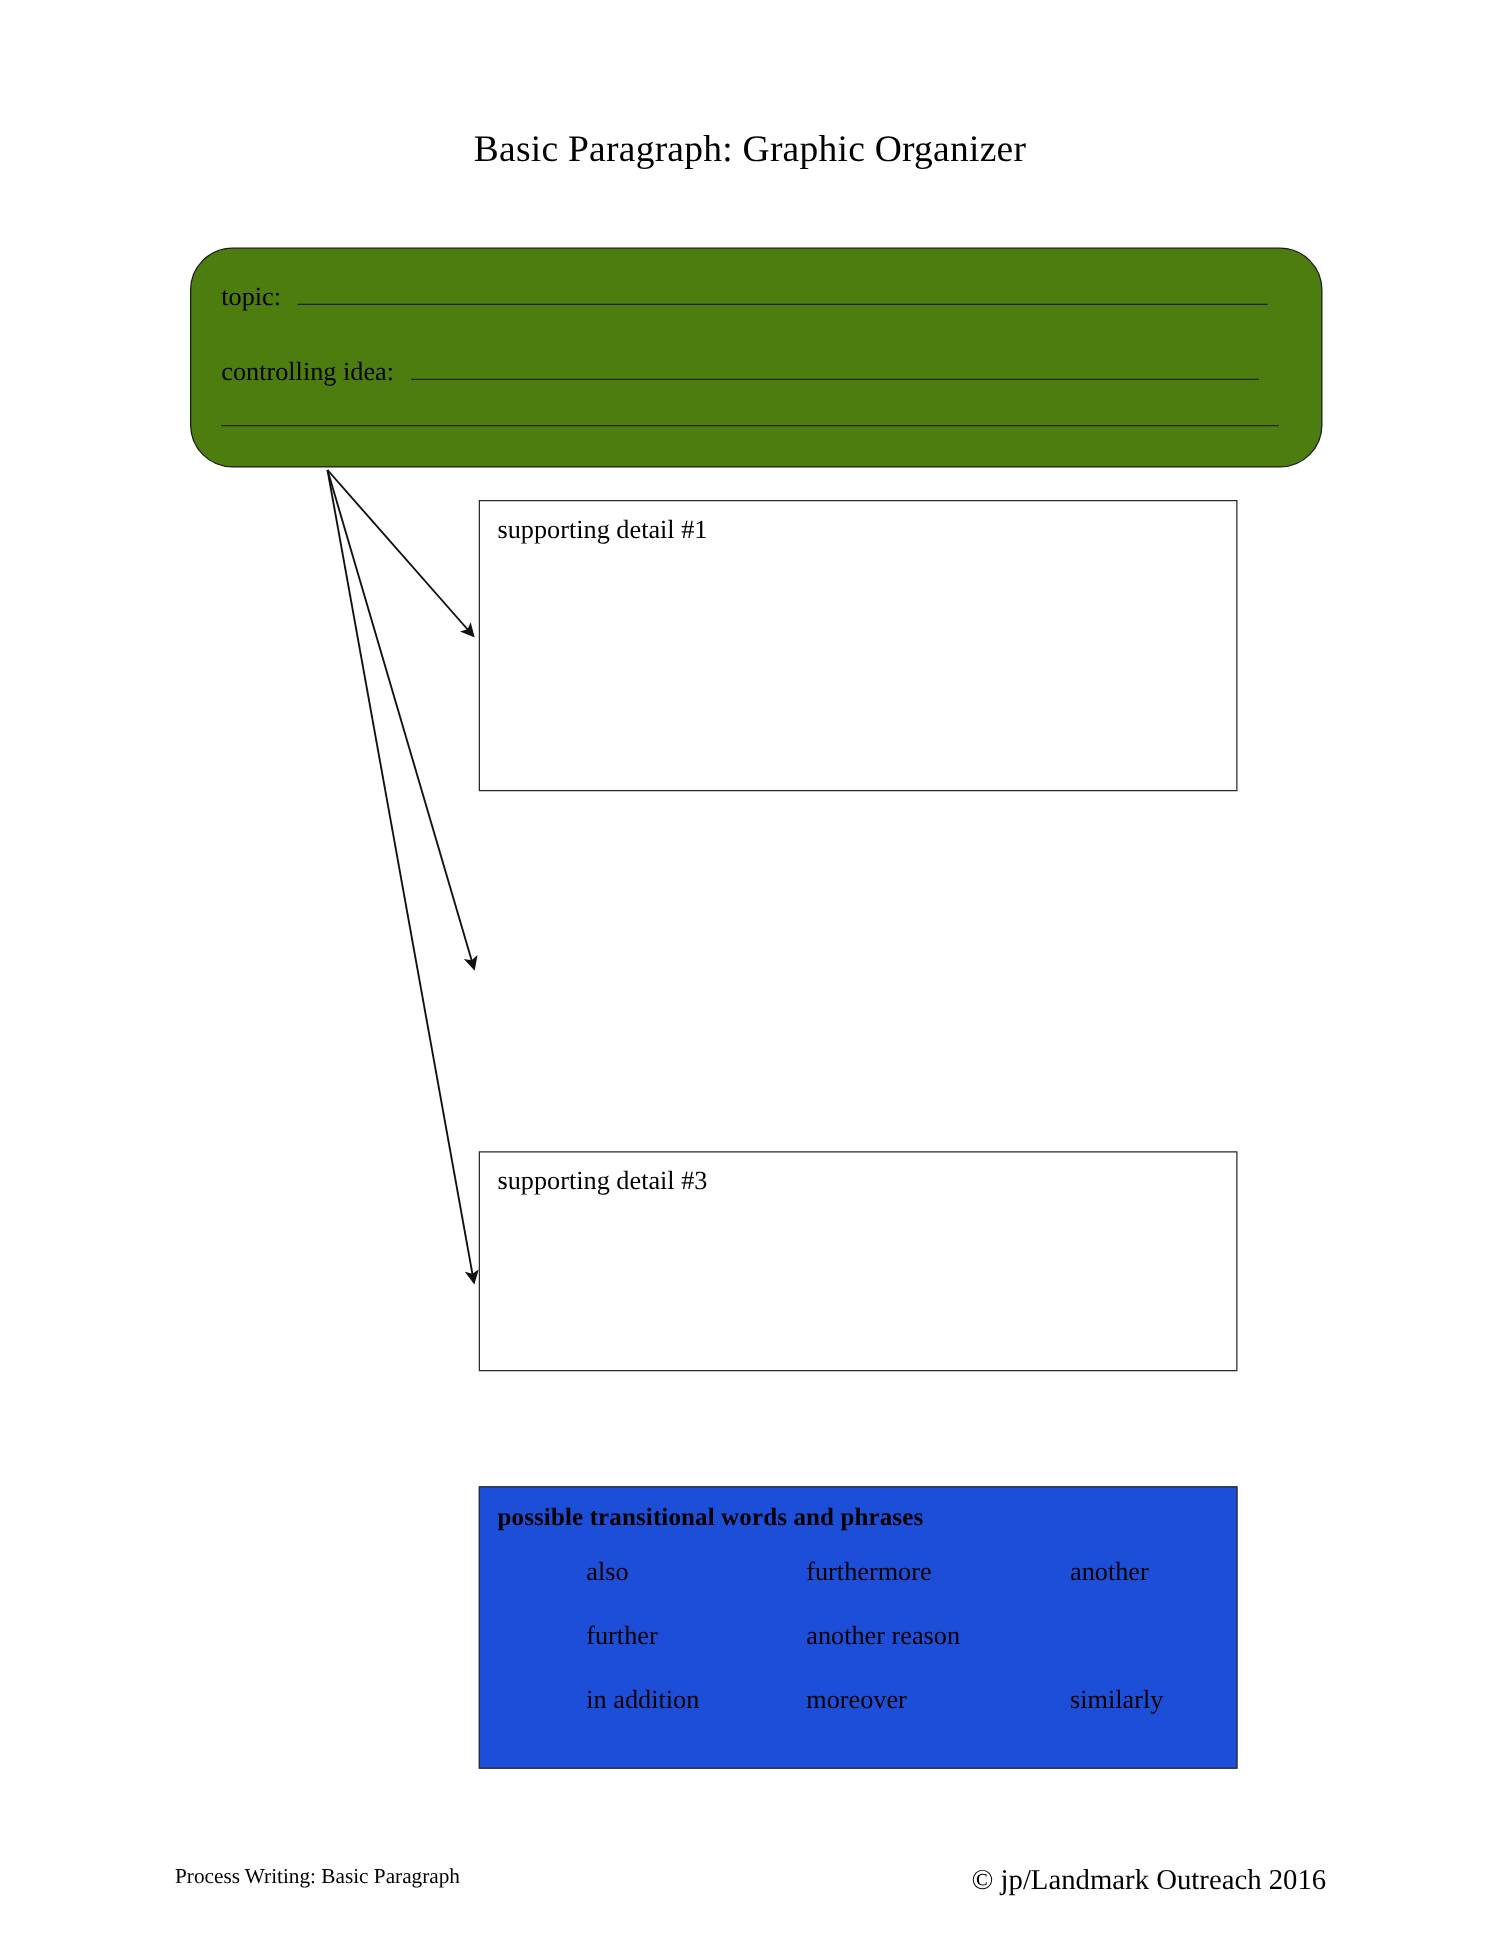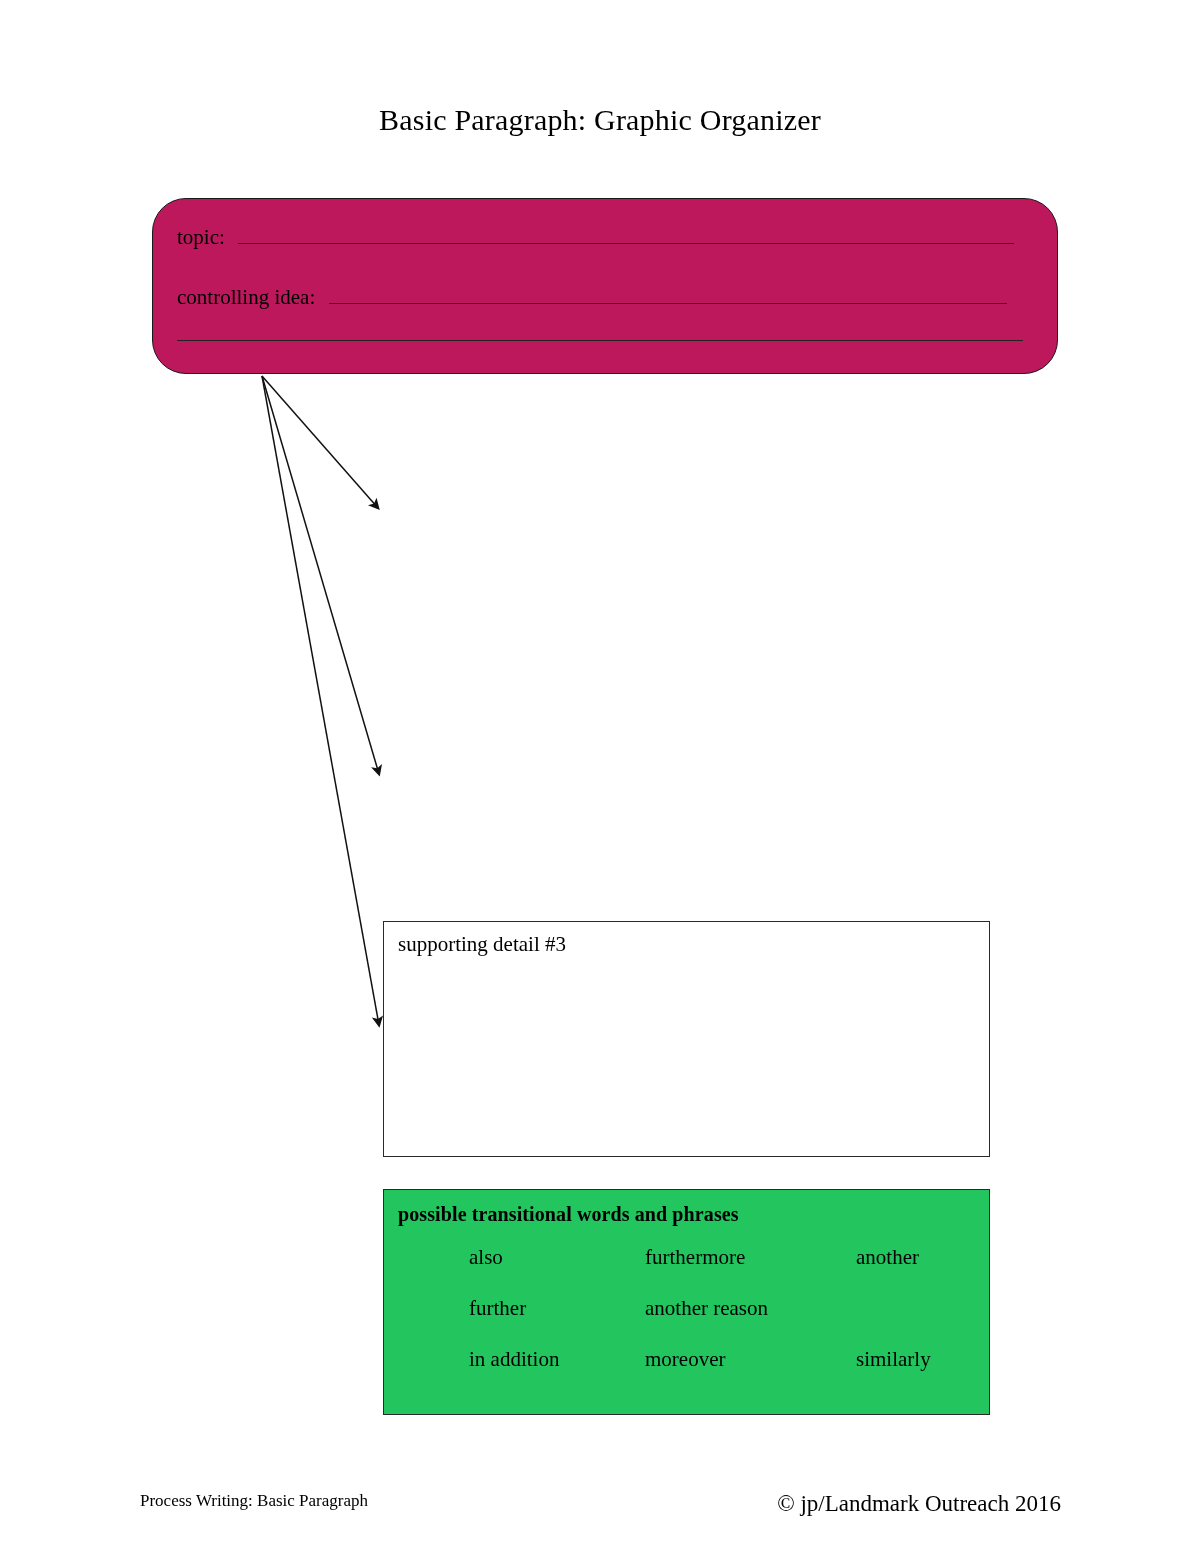--- a/index.html
+++ b/index.html
@@ -39,21 +39,21 @@
   
   .topic-box {
     position: absolute;
     left: 152px;
     top: 198px;
     width: 906px;
     height: 176px;
     border: 1.6px solid #1a1a1a;
     border-radius: 34px;
     box-sizing: border-box;
-    background: #be185d;
+    background: #4d7c0f;
   }
   .field-row {
     position: absolute;
     display: flex;
     align-items: baseline;
     white-space: nowrap;
   }
   .field-label {
     font-size: 21px;
     line-height: 1;
@@ -79,21 +79,21 @@
   .detail-box .label {
     position: absolute;
     left: 14px;
     top: 11px;
     font-size: 21px;
     line-height: 1.1;
     white-space: nowrap;
   }
   #detail-1 { top: 400px;  height: 233px; }
   #detail-2 { top: 658px;  height: 233px; }
-  #detail-3 { top: 921px;  height: 236px; }
+  #detail-3 { top: 921px;  height: 176px; }
 
   
   .arrows {
     position: absolute;
     left: 0;
     top: 0;
     width: 1200px;
     height: 1553px;
     pointer-events: none;
   }
@@ -185,27 +185,30 @@
         <path d="M 0.4 0.4 L 8 4.2 L 0.4 8 L 2.2 4.2 Z" fill="#111111"></path>
       </marker>
     </defs>
     <g stroke="#111111" stroke-width="1.5" fill="none">
       <line x1="262" y1="376" x2="378" y2="508" marker-end="url(#ah)"></line>
       <line x1="262" y1="376" x2="379" y2="774" marker-end="url(#ah)"></line>
       <line x1="262" y1="376" x2="379" y2="1025" marker-end="url(#ah)"></line>
     </g>
   </svg>
 
+  <div class="detail-box" id="detail-1">
+    <span class="label">supporting detail #1</span>
+  </div>
 
 
   <div class="detail-box" id="detail-3">
     <span class="label">supporting detail #3</span>
   </div>
 
-  <div class="trans-box" style="background: #22c55e;">
+  <div class="trans-box" style="background: #1d4ed8;">
     <div class="trans-title">possible transitional words and phrases</div>
     <div class="trans-grid">
 
       <div class="trans-row">
         <span class="trans-cell col-0">also</span>
         <span class="trans-cell col-1">furthermore</span>
         <span class="trans-cell col-2">another</span>
       </div>
 
       <div class="trans-row">

